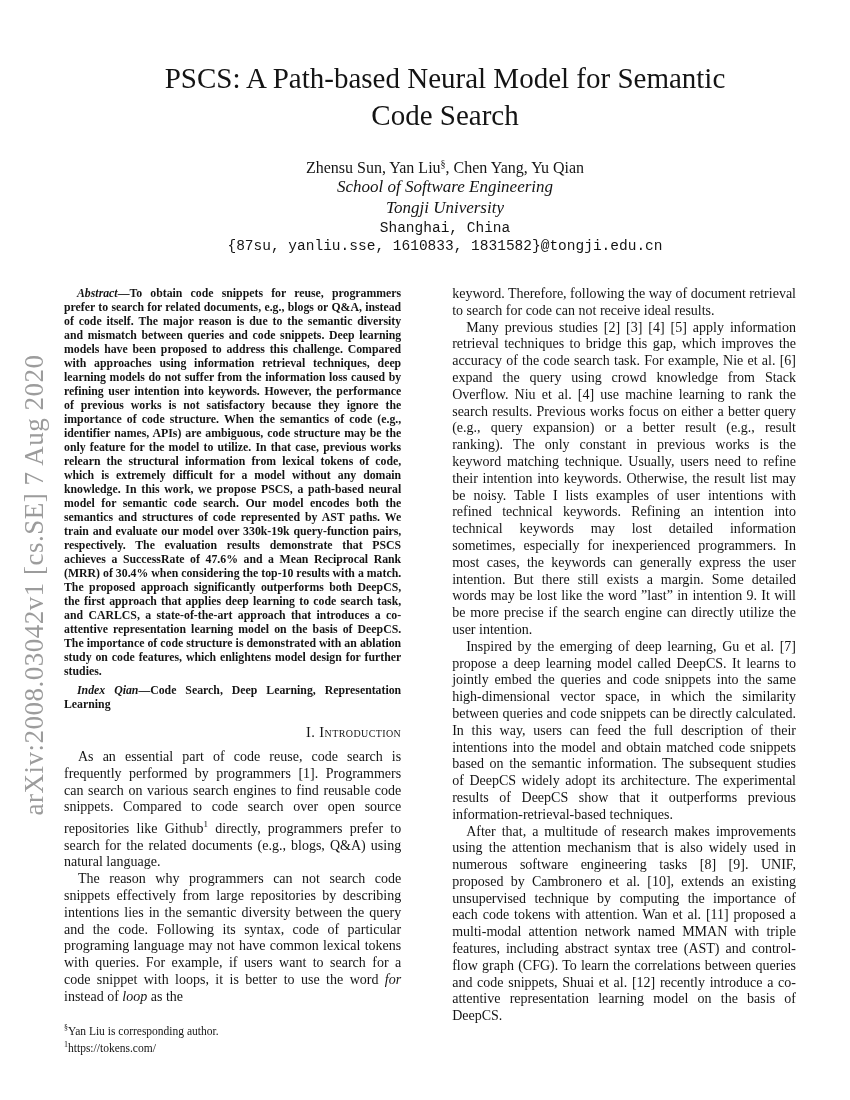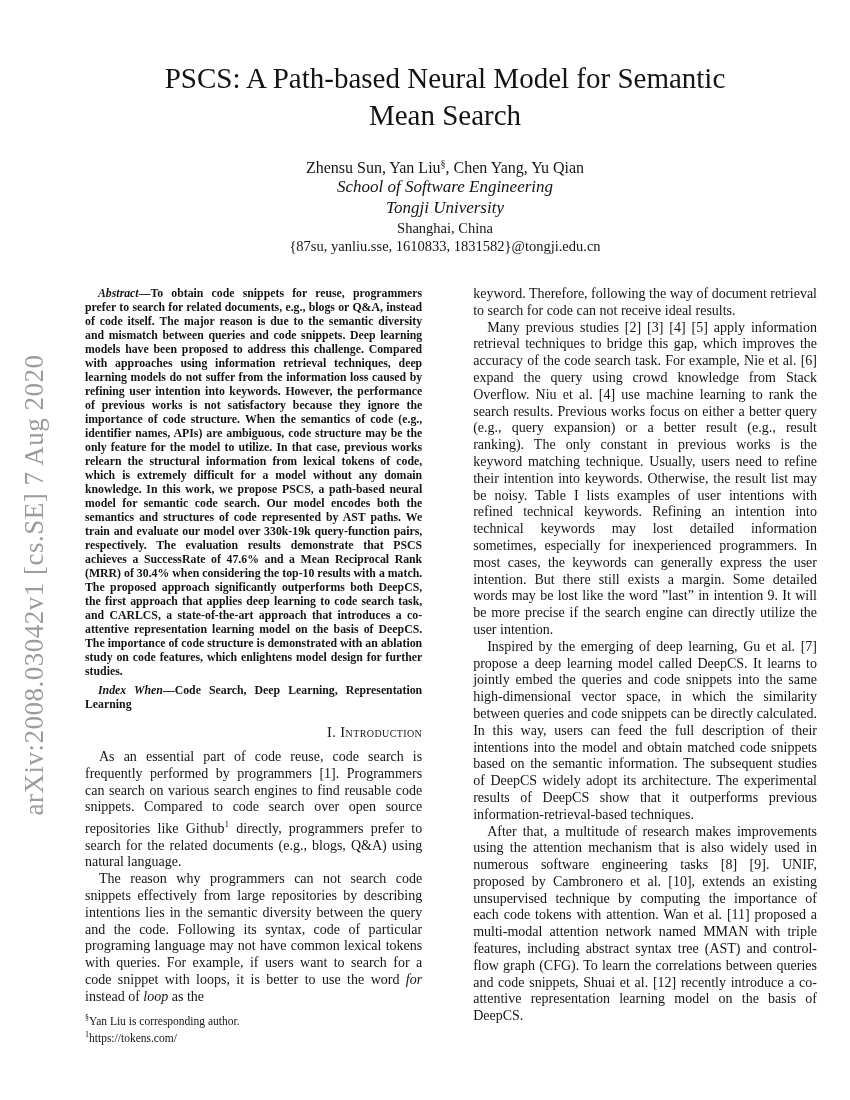--- a/index.html
+++ b/index.html
@@ -47,26 +47,27 @@
   }
   .author-line sup { font-size: 10px; }
   .affiliation {
     font-style: italic;
     font-size: 17px;
     line-height: 1.21;
   }
   .email-line {
     font-size: 14.5px;
     line-height: 1.25;
+    font-family: Liberation Mono, monospace;
   }
 
   
   .columns {
     position: absolute;
-    top: 286px; left: 85px;
+    top: 286px; left: 64px;
     width: 732px;
     display: flex;
     gap: 11px;
   }
   .col-left  { width: 357px; }
   .col-right { width: 364px; margin-left: 40px; }
 
   .abstract-para, .index-terms-para {
     font-size: 11.8px;
     line-height: 14px;
@@ -90,51 +91,51 @@
     font-size: 14px;
     line-height: 16.8px;
     text-align: justify;
     text-indent: 14px;
   }
   .body-para.no-indent { text-indent: 0; }
   .body-para sup { font-size: 9px; }
   .ital { font-style: italic; }
 
   .footnotes {
-    margin-top: 5px;
+    margin-top: 15px;
     font-size: 11.5px;
     line-height: 14.5px;
   }
   .footnotes sup { font-size: 8px; }
 </style>
 </head>
 <body>
 
 <div class="page">
 
   <div class="arxiv-banner">arXiv:2008.03042v1  [cs.SE]  7 Aug 2020</div>
 
   <div class="paper-header">
     <div class="paper-title">
       <div>PSCS: A Path-based Neural Model for Semantic</div>
-      <div>Mean Search</div>
+      <div>Code Search</div>
     </div>
     <div class="author-line"><span>Zhensu Sun, Yan Liu</span><sup>§</sup><span>, Chen Yang, Yu Qian</span></div>
     <div class="affiliation">School of Software Engineering</div>
     <div class="affiliation">Tongji University</div>
     <div class="email-line">Shanghai, China</div>
     <div class="email-line">{87su, yanliu.sse, 1610833, 1831582}@tongji.edu.cn</div>
   </div>
 
   <div class="columns">
 
     <div class="col-left">
       <p class="abstract-para"><span class="abstract-label">Abstract</span><span>—To obtain code snippets for reuse, programmers prefer to search for related documents, e.g., blogs or Q&amp;A, instead of code itself. The major reason is due to the semantic diversity and mismatch between queries and code snippets. Deep learning models have been proposed to address this challenge. Compared with approaches using information retrieval techniques, deep learning models do not suffer from the information loss caused by refining user intention into keywords. However, the performance of previous works is not satisfactory because they ignore the importance of code structure. When the semantics of code (e.g., identifier names, APIs) are ambiguous, code structure may be the only feature for the model to utilize. In that case, previous works relearn the structural information from lexical tokens of code, which is extremely difficult for a model without any domain knowledge. In this work, we propose PSCS, a path-based neural model for semantic code search. Our model encodes both the semantics and structures of code represented by AST paths. We train and evaluate our model over 330k-19k query-function pairs, respectively. The evaluation results demonstrate that PSCS achieves a SuccessRate of 47.6% and a Mean Reciprocal Rank (MRR) of 30.4% when considering the top-10 results with a match. The proposed approach significantly outperforms both DeepCS, the first approach that applies deep learning to code search task, and CARLCS, a state-of-the-art approach that introduces a co-attentive representation learning model on the basis of DeepCS. The importance of code structure is demonstrated with an ablation study on code features, which enlightens model design for further studies.</span></p>
 
-      <p class="index-terms-para"><span class="index-terms-label">Index When</span><span>—Code Search, Deep Learning, Representation Learning</span></p>
+      <p class="index-terms-para"><span class="index-terms-label">Index Qian</span><span>—Code Search, Deep Learning, Representation Learning</span></p>
 
       <h2 class="section-heading">I. Introduction</h2>
 
       <p class="body-para"><span>As an essential part of code reuse, code search is frequently performed by programmers [1]. Programmers can search on various search engines to find reusable code snippets. Compared to code search over open source repositories like Github</span><sup>1</sup><span> directly, programmers prefer to search for the related documents (e.g., blogs, Q&amp;A) using natural language.</span></p>
 
       <p class="body-para"><span>The reason why programmers can not search code snippets effectively from large repositories by describing intentions lies in the semantic diversity between the query and the code. Following its syntax, code of particular programing language may not have common lexical tokens with queries. For example, if users want to search for a code snippet with loops, it is better to use the word </span><span class="ital">for</span><span> instead of </span><span class="ital">loop</span><span> as the</span></p>
 
       <div class="footnotes">
         <div><sup>§</sup><span>Yan Liu is corresponding author.</span></div>
         <div><sup>1</sup><span>https://tokens.com/</span></div>

